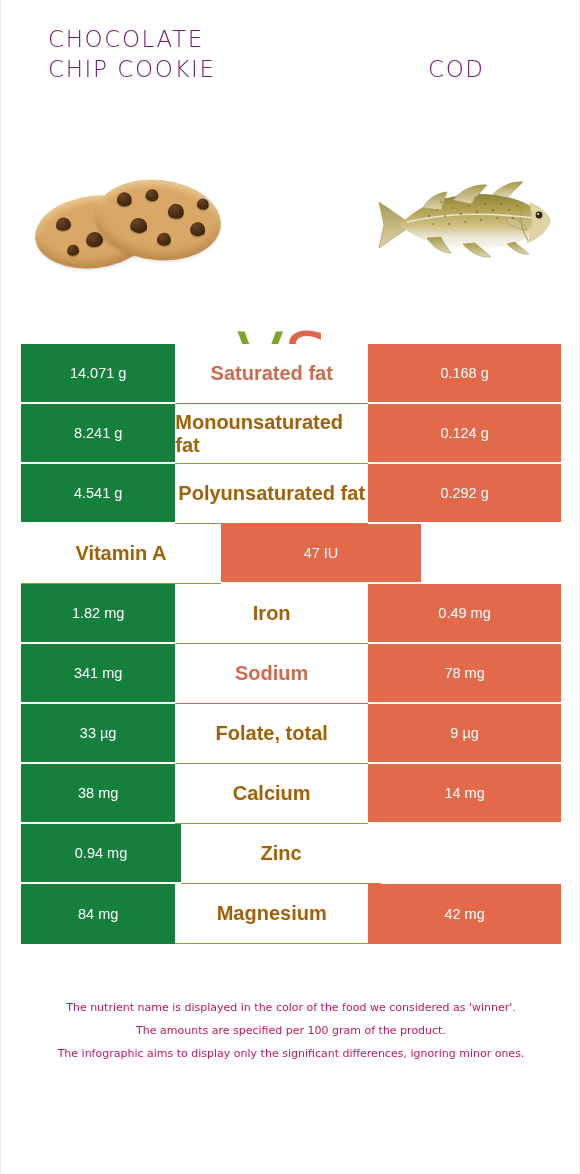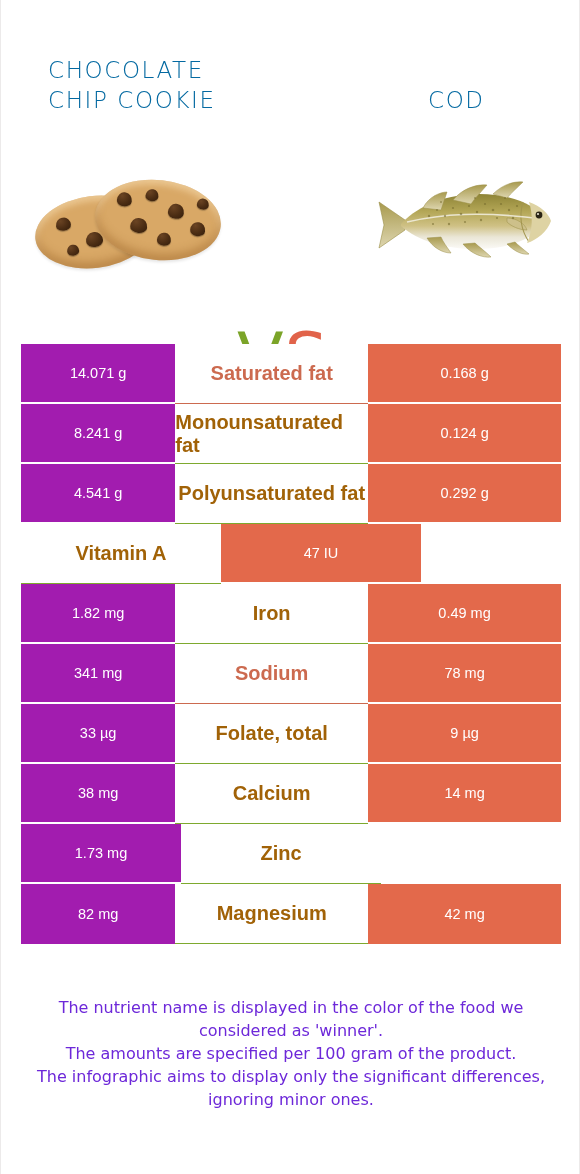--- a/index.html
+++ b/index.html
@@ -24,25 +24,24 @@
     border-right: 1px solid #eceaea;
   }
 
   
   .title {
     position: absolute;
     font-weight: 300;
     font-size: 23px;
     line-height: 30px;
     letter-spacing: 1.6px;
-    color: #0369a1;
+    color: #701a75;
     text-transform: uppercase;
     font-family: "DejaVu Sans", sans-serif;
     font-stretch: normal;
-    margin-top: 31px;
     -webkit-font-smoothing: antialiased;
   }
   #title-left {
     left: 47px;
     top: 24px;
     width: 180px;
   }
   #title-right {
     left: 427px;
     top: 54px;
@@ -136,21 +135,21 @@
   }
   .cell {
     box-sizing: border-box;
     display: flex;
     align-items: center;
     justify-content: center;
     height: 60px;
   }
   .cell-left {
     width: 160px;
-    background: #a21caf;
+    background: #15803d;
     color: #ffffff;
     font-size: 14.5px;
     border-bottom: 2px solid #ffffff;
     text-align: right;
   }
   .cell-mid {
     width: 200px;
     background: #ffffff;
     font-size: 20px;
     font-weight: bold;
@@ -168,23 +167,23 @@
   .row:last-child .cell-right { border-bottom: none; }
 
   
   .footer {
     position: absolute;
     left: 28px;
     top: 996px;
     width: 524px;
     text-align: center;
     font-family: "DejaVu Sans", sans-serif;
-    font-size: 16px;
+    font-size: 11px;
     line-height: 23px;
-    color: #6d28d9;
+    color: #be185d;
   }
   .footer div { white-space: normal; }
 </style>
 </head>
 <body>
 
 <div class="page">
 
   <div class="title" id="title-left">Chocolate chip cookie</div>
   <div class="title" id="title-right">Cod</div>
@@ -311,25 +310,25 @@
         <div class="cell cell-left">33 µg</div>
         <div class="cell cell-mid win-green">Folate, total</div>
         <div class="cell cell-right">9 µg</div>
       </div>
       <div class="row">
         <div class="cell cell-left">38 mg</div>
         <div class="cell cell-mid win-green">Calcium</div>
         <div class="cell cell-right">14 mg</div>
       </div>
       <div class="row">
-        <div class="cell cell-left">1.73 mg</div>
+        <div class="cell cell-left">0.94 mg</div>
         <div class="cell cell-mid win-green">Zinc</div>
       </div>
       <div class="row">
-        <div class="cell cell-left">82 mg</div>
+        <div class="cell cell-left">84 mg</div>
         <div class="cell cell-mid win-green">Magnesium</div>
         <div class="cell cell-right">42 mg</div>
       </div>
     </div>
 
   <div class="footer">
     <div>The nutrient name is displayed in the color of the food we considered as 'winner'.</div>
     <div>The amounts are specified per 100 gram of the product.</div>
     <div>The infographic aims to display only the significant differences, ignoring minor ones.</div>
   </div>

